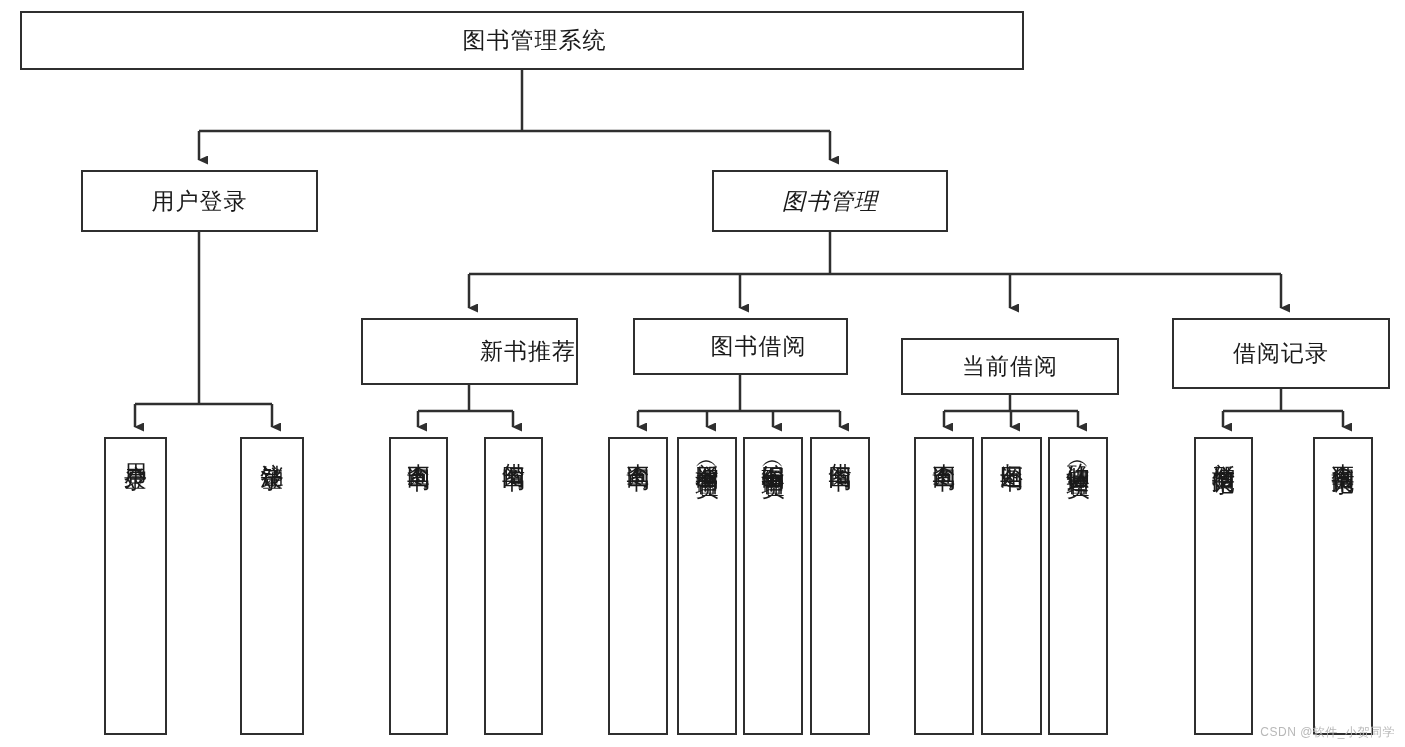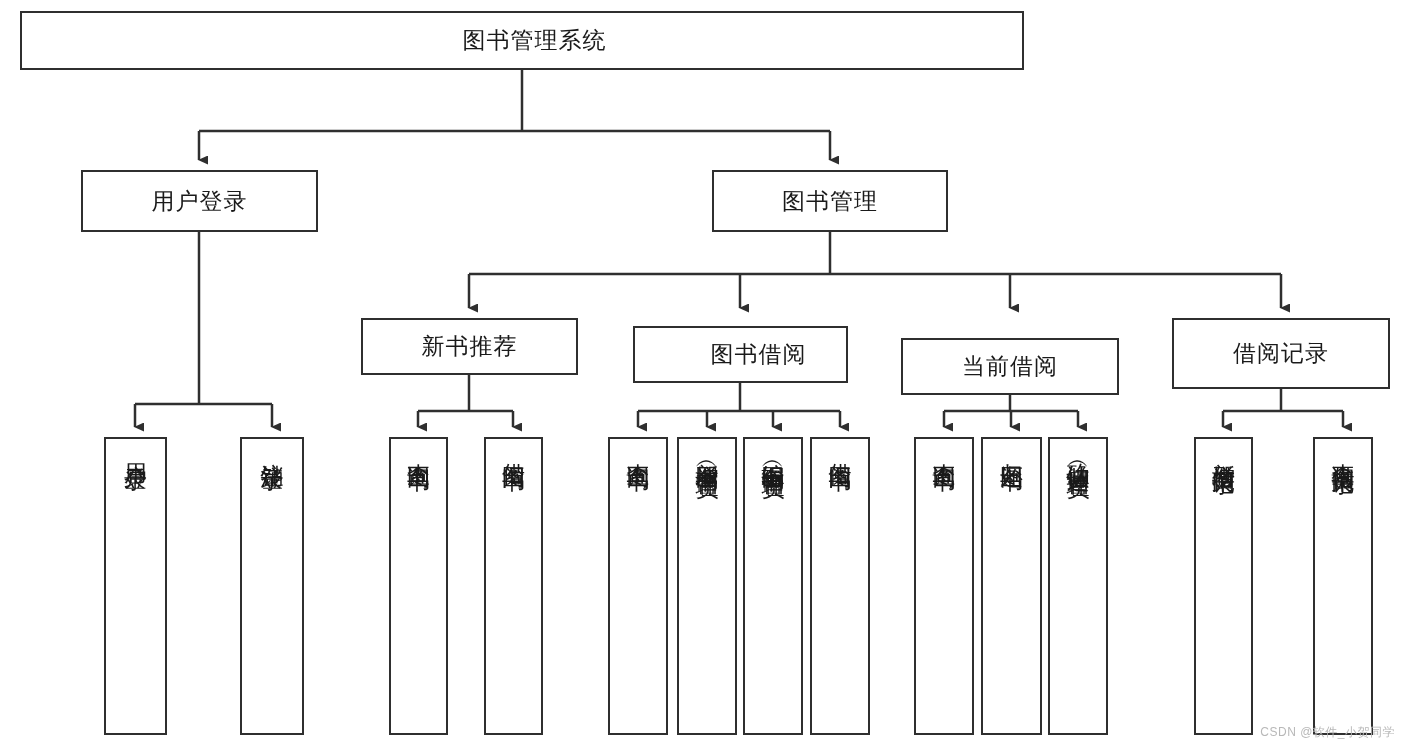--- a/index.html
+++ b/index.html
@@ -113,27 +113,27 @@
       </g>
   </svg>
 
   <div id="nodes">
       <div class="node horizontal" style="left: 20px; top: 11px; width: 1004px; height: 59px; padding-left: 25px;">
         <span class="htext">图书管理系统</span>
       </div>
       <div class="node horizontal" style="left: 81px; top: 170px; width: 237px; height: 62px;">
         <span class="htext">用户登录</span>
       </div>
-      <div class="node horizontal" style="left: 712px; top: 170px; width: 236px; height: 62px;">
+      <div class="node horizontal" style="left: 712px; top: 170px; width: 236px; height: 62px; font-style: italic;">
         <span class="htext">图书管理</span>
       </div>
-      <div class="node horizontal" style="left: 361px; top: 318px; width: 217px; height: 57px;">
+      <div class="node horizontal" style="left: 361px; top: 318px; width: 217px; height: 67px; justify-content: flex-end;">
         <span class="htext">新书推荐</span>
       </div>
-      <div class="node horizontal" style="left: 633px; top: 326px; width: 215px; height: 57px; padding-left: 36px;">
+      <div class="node horizontal" style="left: 633px; top: 318px; width: 215px; height: 57px; padding-left: 36px;">
         <span class="htext">图书借阅</span>
       </div>
       <div class="node horizontal" style="left: 901px; top: 318px; width: 218px; height: 57px; margin-top: 20px;">
         <span class="htext">当前借阅</span>
       </div>
       <div class="node horizontal" style="left: 1172px; top: 318px; width: 218px; height: 71px;">
         <span class="htext">借阅记录</span>
       </div>
       <div class="node vertical" style="left: 104px; top: 437px; width: 63px; height: 298px;">
         <span class="vtext">用户登录</span>

